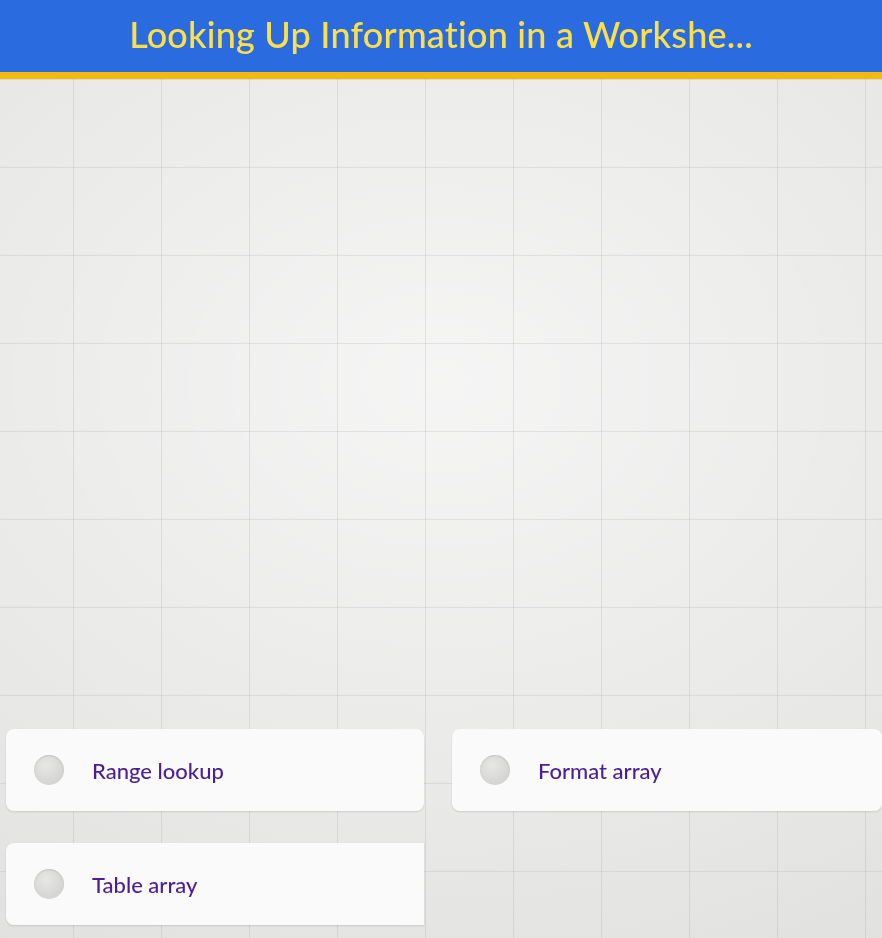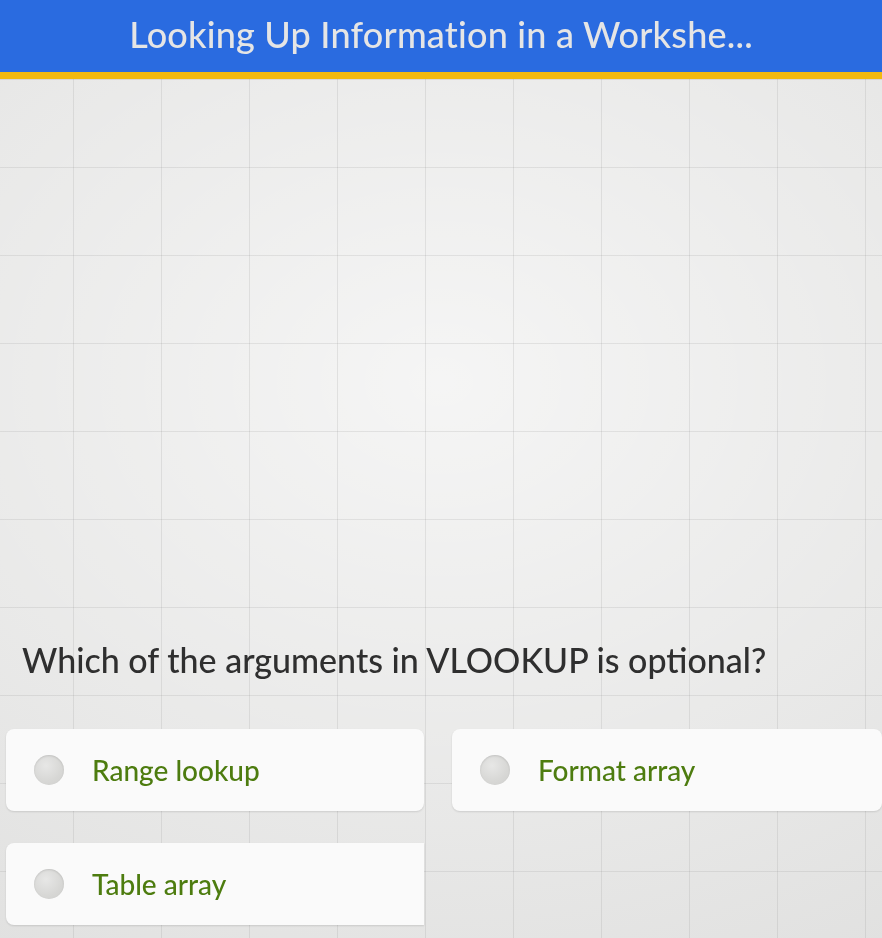--- a/index.html
+++ b/index.html
@@ -1,21 +1,21 @@
 <!DOCTYPE html>
 <html><head>
   <meta charset="utf-8">
   <style>
     * { margin: 0; padding: 0; box-sizing: border-box; }
     html, body { width: 882px; height: 938px; overflow: hidden; font-family: "Segoe UI", "Lato", Arial, sans-serif; }
     body { background: #dedfde; }
 
     .header {
       background: #2a6be0;
-      color: #e5e5e5;
+      color: #fde047;
       text-align: center;
       font-size: 36px;
       font-weight: 500;
       padding: 12px 20px 16px 20px;
       letter-spacing: 0.2px;
     }
     .accent-bar {
       height: 7px;
       background: #f2b90f;
     }
@@ -68,36 +68,35 @@
     .radio {
       width: 30px;
       height: 30px;
       border-radius: 50%;
       background: radial-gradient(circle at 40% 35%, #e7e7e6 0%, #d7d7d5 60%, #cfcfcd 100%);
       box-shadow: inset 0 1px 2px rgba(0,0,0,0.12);
       flex-shrink: 0;
       margin-right: 28px;
     }
     .option-label {
-      color: #4d7c0f;
-      font-size: 28px;
+      color: #4c1d95;
+      font-size: 22px;
       font-weight: 500;
       white-space: nowrap;
     }
   </style>
 </head>
 <body>
 
 <div class="header">
   <span>Looking Up Information in a Workshe...</span>
 </div>
 <div class="accent-bar"></div>
 
 <div class="content">
-  <div class="question">Which of the arguments in VLOOKUP is optional?</div>
 
   <div class="options">
 
     <div class="option">
       <span class="radio"></span>
       <span class="option-label">Range lookup</span>
     </div>
 
 
     <div class="option">

